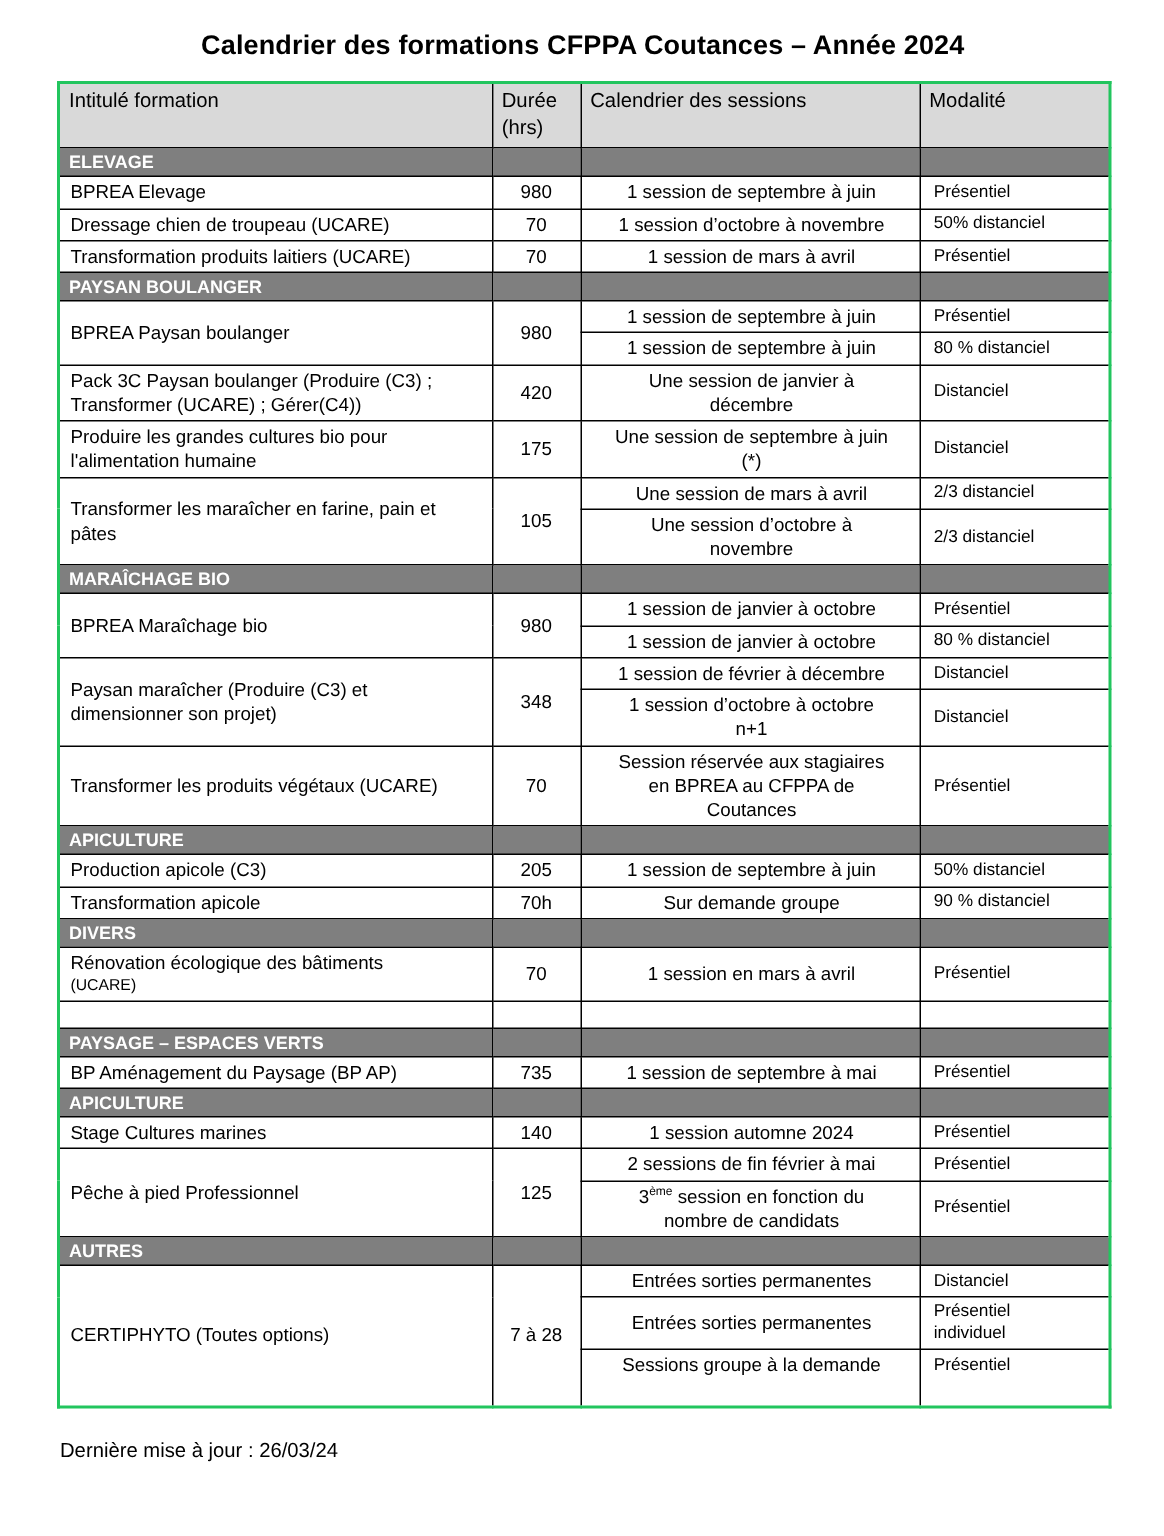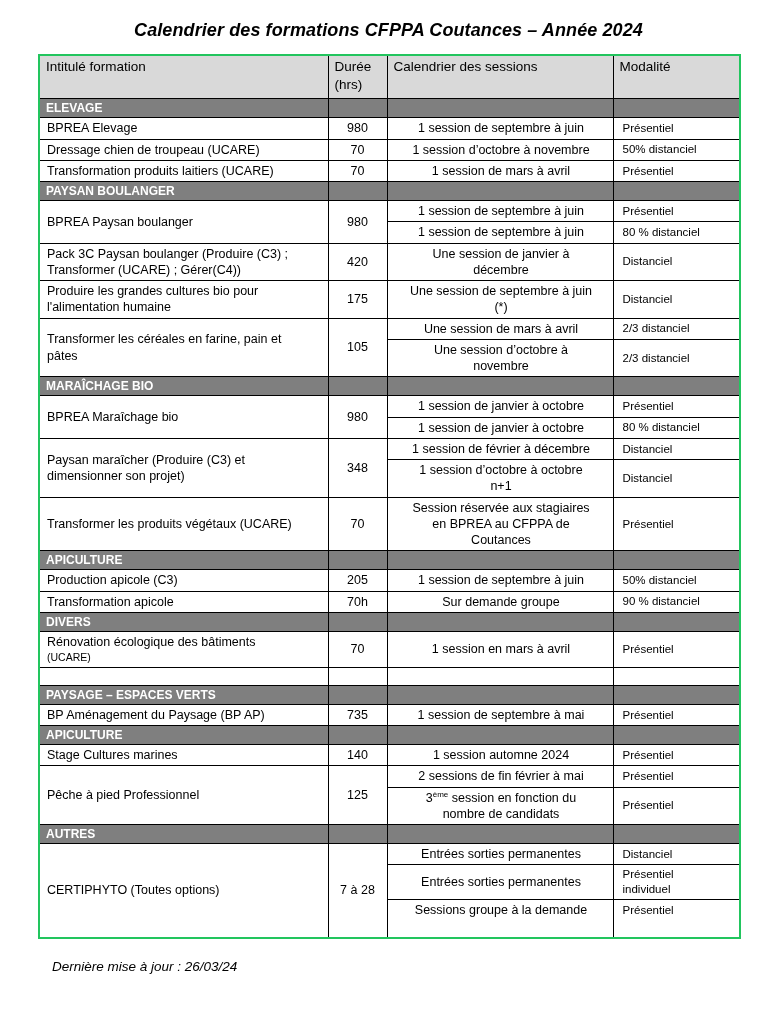--- a/index.html
+++ b/index.html
@@ -12,21 +12,20 @@
     overflow: hidden;
   }
   .page { padding: 20px 37px 0 38px; }
   .doc-title {
     font-size: 18px;
     font-weight: bold;
     text-align: center;
     color: #000;
     margin-bottom: 13px;
     letter-spacing: 0.1px;
-    font-style: italic;
   }
   table.formations {
     border-collapse: collapse;
     width: 701px;
     table-layout: fixed;
     border: 2px solid #22c55e;
   }
   col.c-formation { width: 289px; }
   col.c-duree     { width: 59px;  }
   col.c-calendar  { width: 226px; }
@@ -69,23 +68,22 @@
   .formation-note   { display: block; font-size: 10.5px; line-height: 1.4; }
   sup { font-size: 8px; line-height: 0; }
 
   .footnote {
     font-size: 13.5px;
     color: #000;
     margin: 42px 0 0 2px;
   }
   .last-update {
     font-size: 13.5px;
-    font-style: italic;
     color: #000;
-    margin: 20px 0 0 14px;
+    margin: 20px 0 0 2px;
   }
 </style>
 </head>
 <body>
 
 <div class="page">
 
   <div class="doc-title">Calendrier des formations CFPPA Coutances – Année 2024</div>
 
   <table class="formations">
@@ -155,21 +153,21 @@
         </tr>
         <tr>
           <td class="formation-cell" rowspan="1">Produire les grandes cultures bio pour
 l'alimentation humaine</td>
           <td class="duration-cell" rowspan="1">175</td>
           <td class="calendar-cell">Une session de septembre à juin
 (*)</td>
           <td class="modality-cell">Distanciel</td>
         </tr>
         <tr>
-          <td class="formation-cell" rowspan="2">Transformer les céréales en farine, pain et
+          <td class="formation-cell" rowspan="2">Transformer les maraîcher en farine, pain et
 pâtes</td>
           <td class="duration-cell" rowspan="2">105</td>
           <td class="calendar-cell">Une session de mars à avril</td>
           <td class="modality-cell">2/3 distanciel</td>
         </tr>
         <tr>
           <td class="calendar-cell">Une session d’octobre à
 novembre</td>
           <td class="modality-cell">2/3 distanciel</td>
         </tr>

